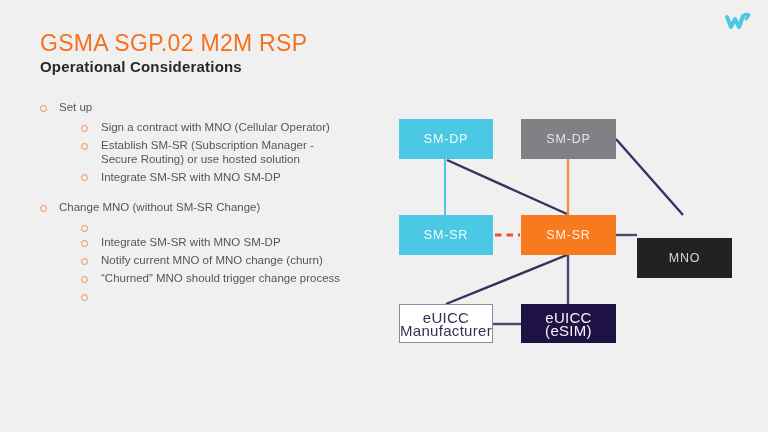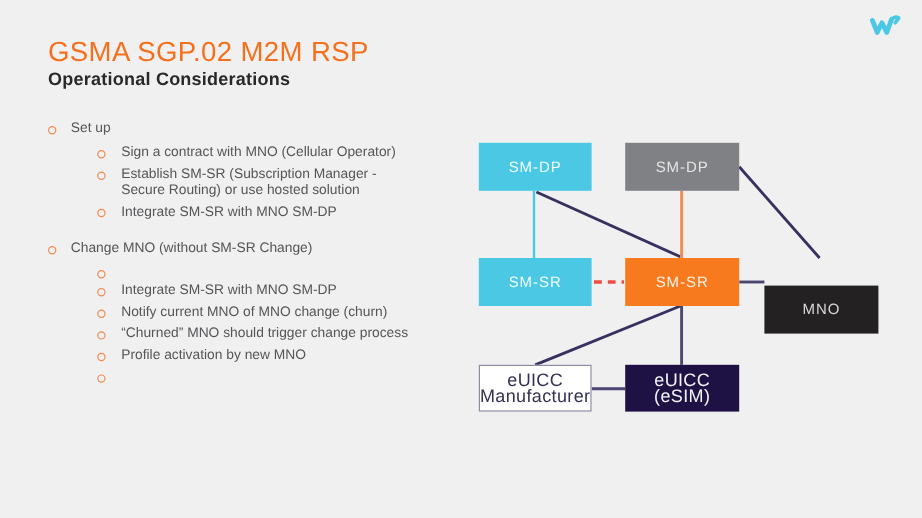--- a/index.html
+++ b/index.html
@@ -121,24 +121,20 @@
         <li class="row">
           <span class="ring"></span>
           <span class="txt">Notify current MNO of MNO change (churn)</span>
         </li>
         <li class="row">
           <span class="ring"></span>
           <span class="txt">“Churned” MNO should trigger change process</span>
         </li>
         <li class="row">
           <span class="ring"></span>
-          <span class="txt">Profile activation by new MNO</span>
-        </li>
-        <li class="row">
-          <span class="ring"></span>
         </li>
       </ul>
     </div>
 
   </div>
 
   <div class="diagram">
 
     <svg class="edges" viewBox="0 0 768 432">
       <line x1="445" y1="159" x2="445" y2="215" stroke-width="2" stroke="#4ac8e4"></line>

